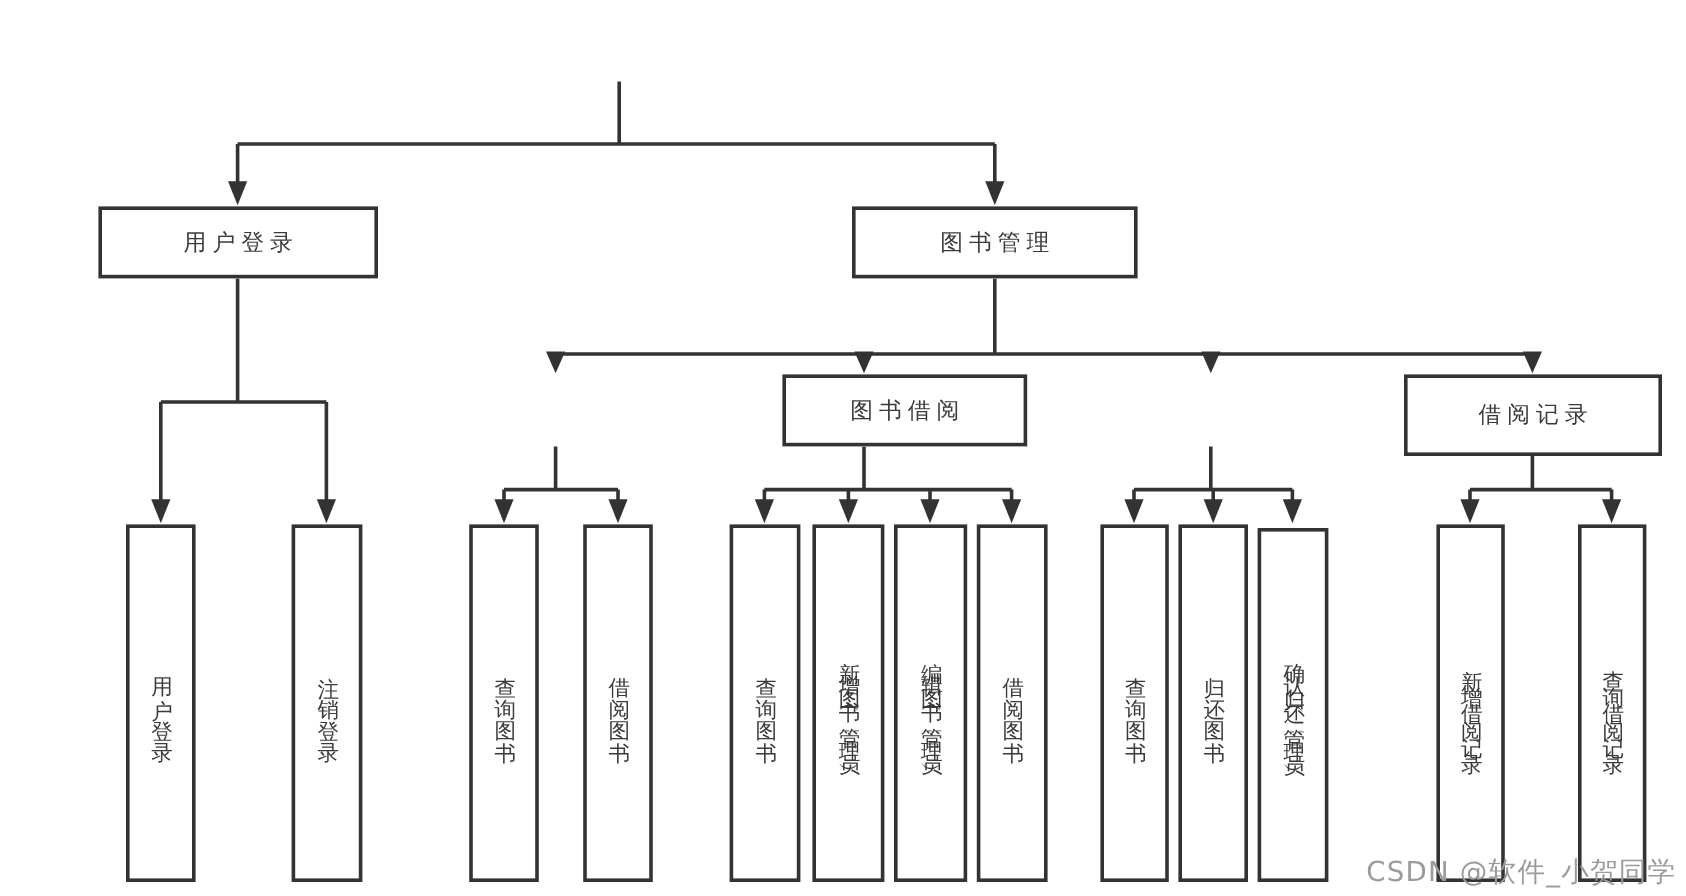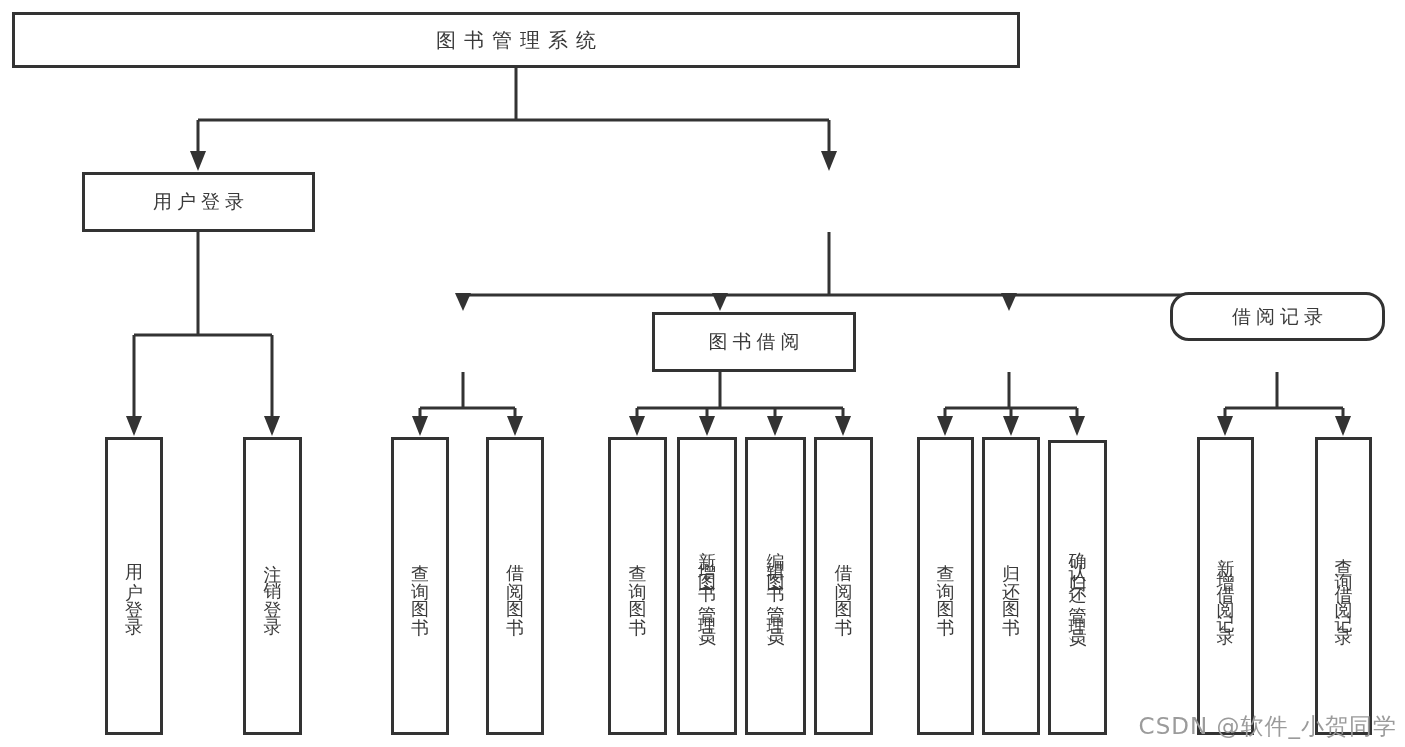--- a/index.html
+++ b/index.html
@@ -76,26 +76,26 @@
     <polygon points="699,416 715,416 707,436"></polygon>
     <polygon points="767,416 783,416 775,436"></polygon>
     <polygon points="835,416 851,416 843,436"></polygon>
     <polygon points="937,416 953,416 945,436"></polygon>
     <polygon points="1003,416 1019,416 1011,436"></polygon>
     <polygon points="1069,416 1085,416 1077,436"></polygon>
     <polygon points="1217,416 1233,416 1225,436"></polygon>
     <polygon points="1335,416 1351,416 1343,436"></polygon>
   </svg>
 
-  <div class="box hbox rootbox" style="left:12px;top:12px;width:1008px;height:56px;">图书管理系统</div>
 
   <div class="box hbox" style="left:82px;top:172px;width:233px;height:60px;">用户登录</div>
+  <div class="box hbox" style="left:710px;top:172px;width:238px;height:60px;">图书管理</div>
 
   <div class="box hbox" style="left:652px;top:312px;width:204px;height:60px;">图书借阅</div>
-  <div class="box hbox" style="left:1170px;top:292px;width:215px;height:49px;border-radius:19px;">借阅记录</div>
+  <div class="box hbox" style="left:1170px;top:312px;width:215px;height:68px;">借阅记录</div>
 
   <div class="box vbox ls-l" style="left:105px;top:437px;width:58px;height:298px;">用户登录</div>
   <div class="box vbox ls-l" style="left:243px;top:437px;width:59px;height:298px;">注销登录</div>
 
   <div class="box vbox ls-l" style="left:391px;top:437px;width:58px;height:298px;">查询图书</div>
   <div class="box vbox ls-l" style="left:486px;top:437px;width:58px;height:298px;">借阅图书</div>
 
   <div class="box vbox ls-l" style="left:608px;top:437px;width:59px;height:298px;">查询图书</div>
   <div class="box vbox ls-s" style="left:677px;top:437px;width:60px;height:298px;">新增图书（管理员）</div>
   <div class="box vbox ls-s" style="left:745px;top:437px;width:61px;height:298px;">编辑图书（管理员）</div>

